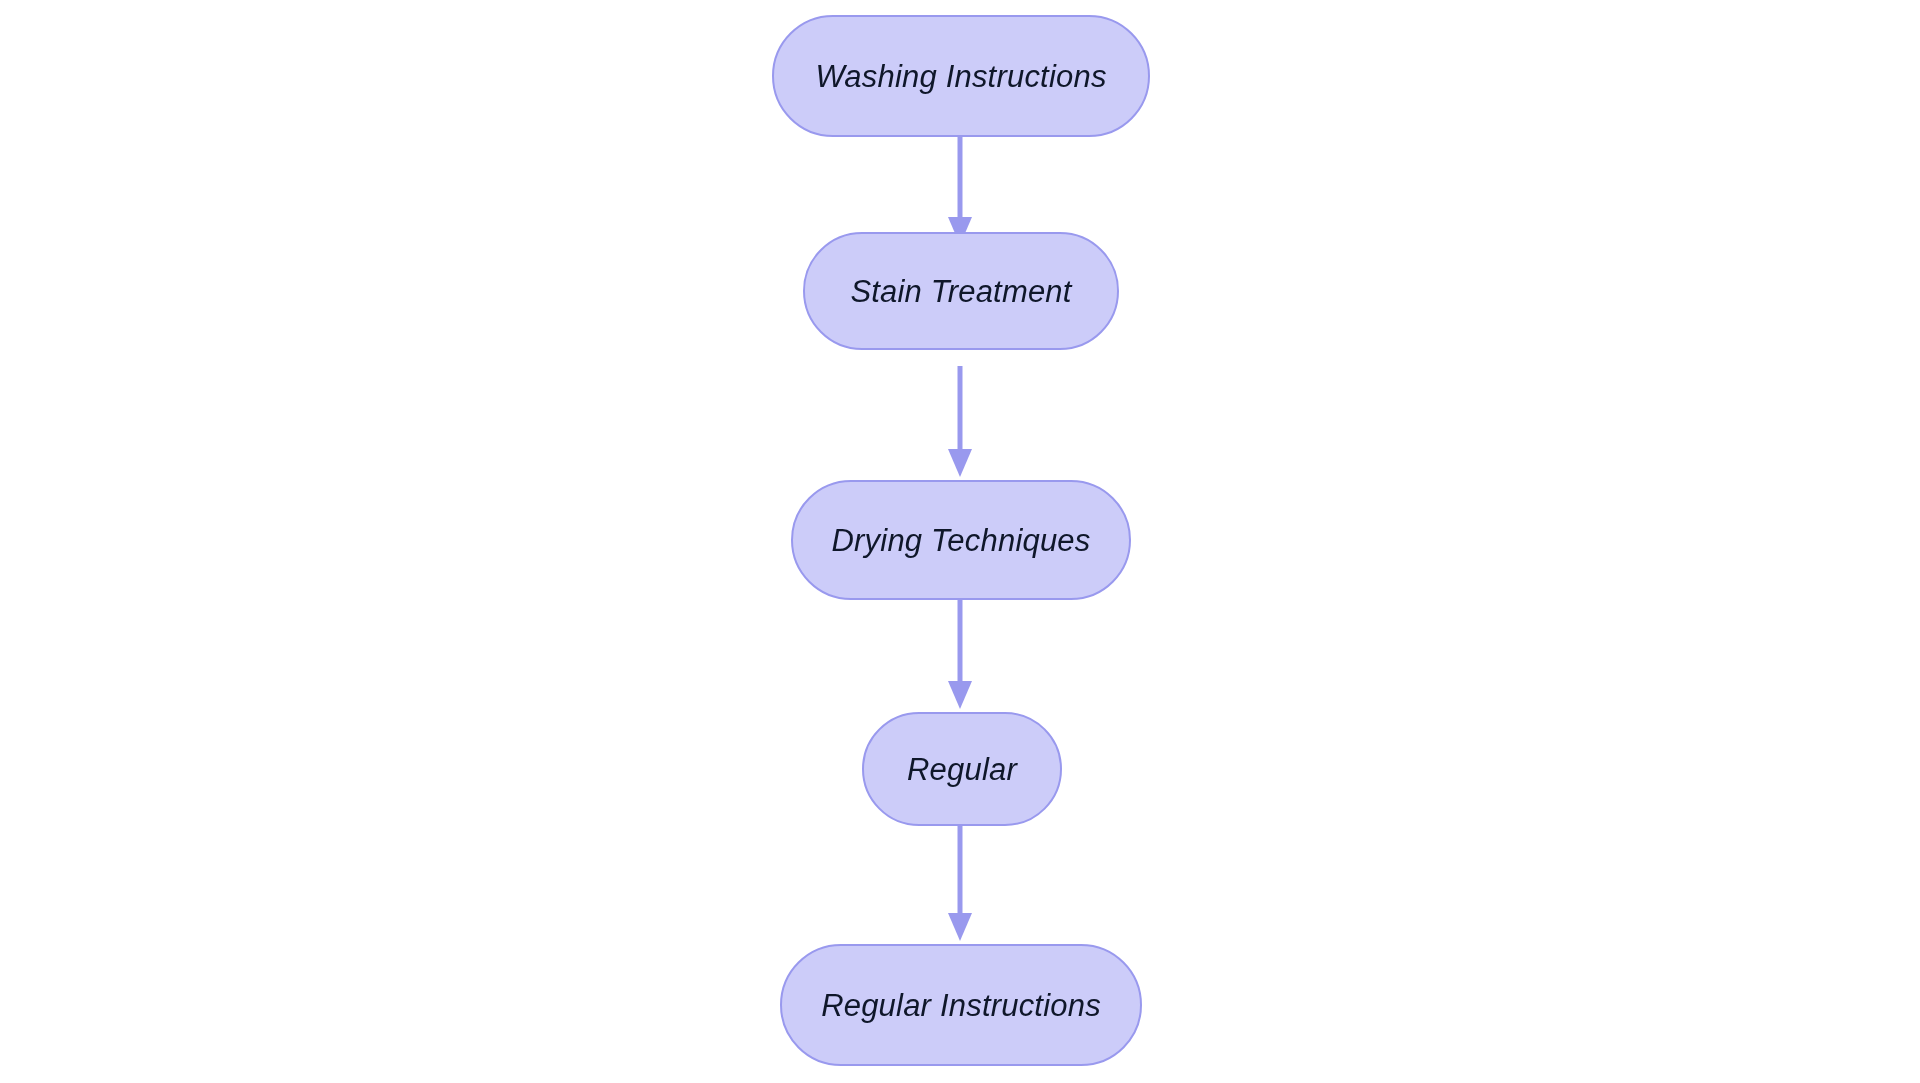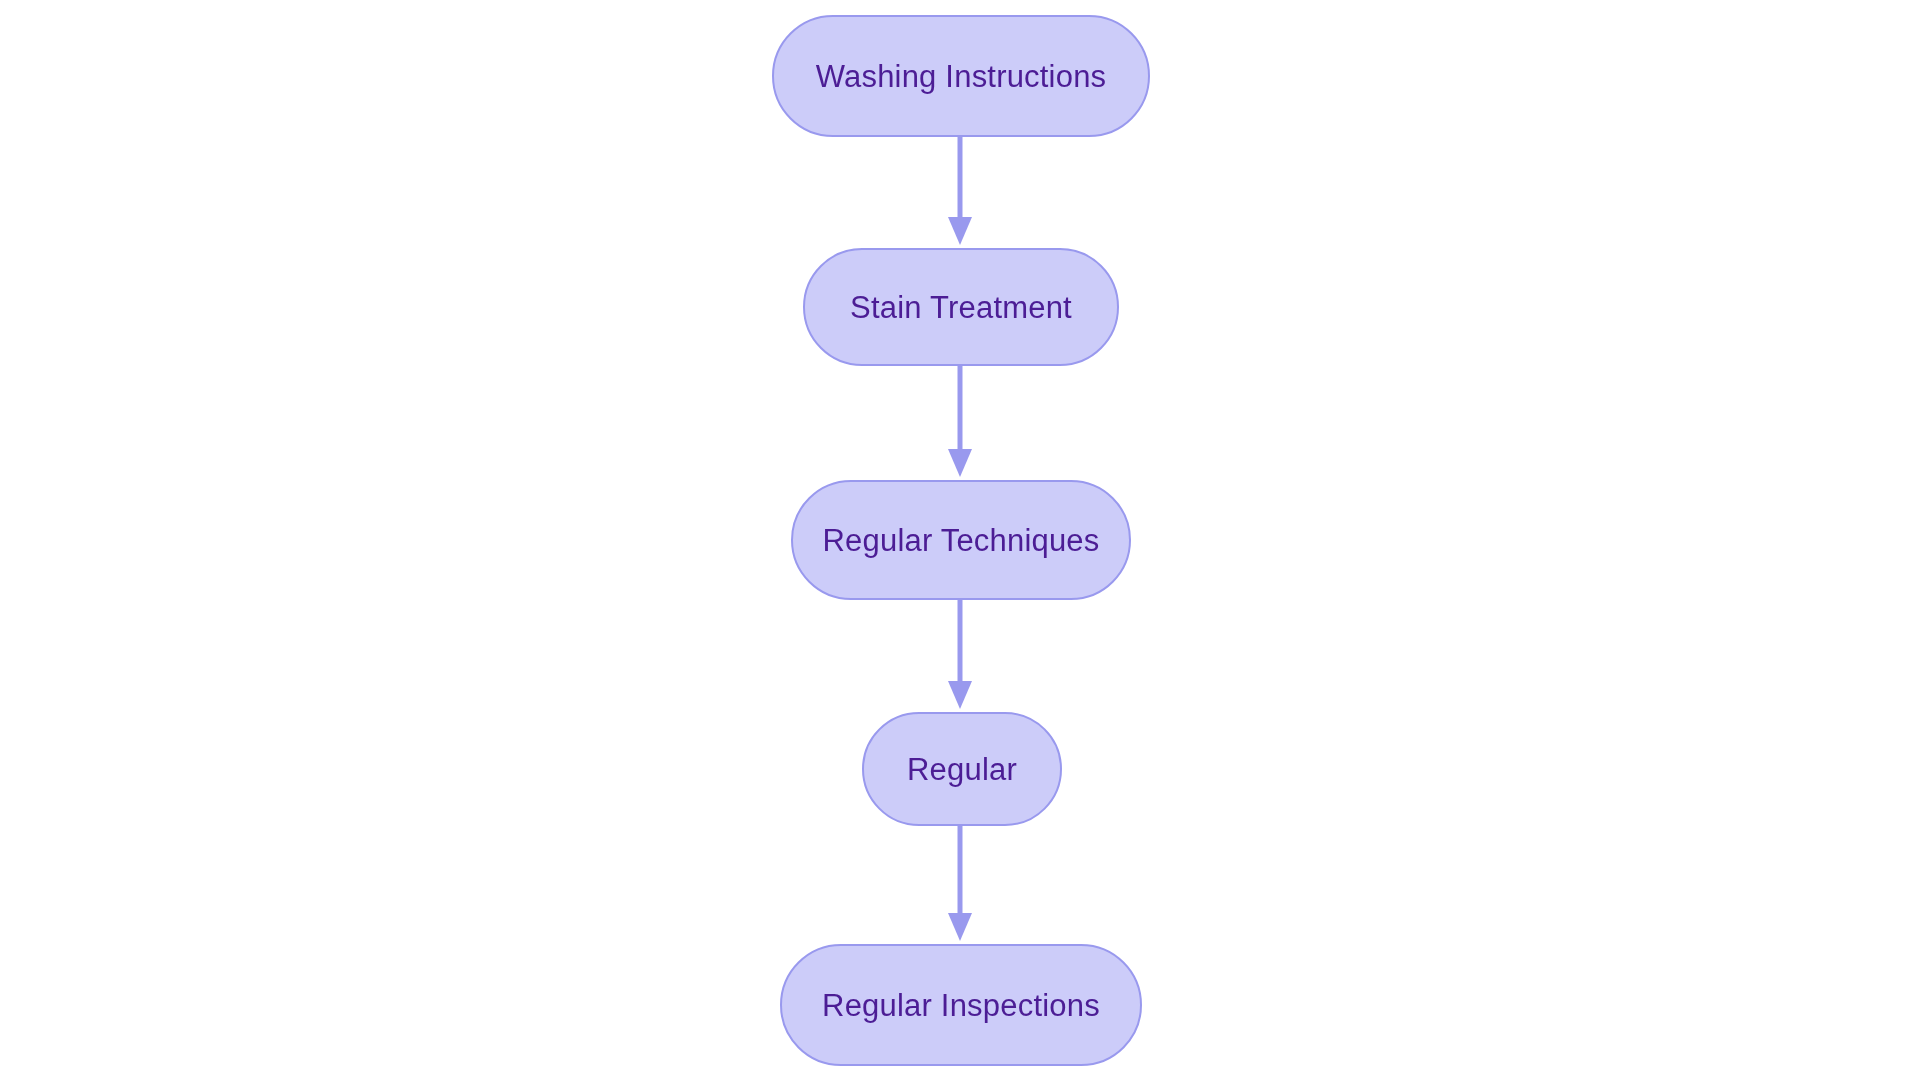--- a/index.html
+++ b/index.html
@@ -34,22 +34,23 @@
     font-size: 31px;
     font-weight: 400;
     letter-spacing: 0.2px;
     white-space: nowrap;
     font-family: "Liberation Sans", sans-serif;
   }
 
   .flow-node .node-label {
     display: block;
     line-height: 1;
-    color: #4c1d95;
+    color: #0f172a;
     padding: 0 10px;
+    font-style: italic;
   }
 
   .flow-edge {
     position: absolute;
   }
 
   .flow-edge svg {
     display: block;
     overflow: visible;
   }
@@ -84,29 +85,29 @@
     <svg width="12" height="118" viewBox="0 0 12 118" aria-hidden="true">
       <line x1="6" y1="0" x2="6" y2="91" stroke="#9999ee" stroke-width="5"></line>
       <polygon points="6,115 -6,87 18,87" fill="#9999ee"></polygon>
     </svg>
   </div>
 
   <div class="flow-node" style="left: 772px; top: 15px; width: 378px; height: 122px;">
     <span class="node-label">Washing Instructions</span>
   </div>
 
-  <div class="flow-node" style="left: 803px; top: 248px; width: 316px; height: 118px;">
+  <div class="flow-node" style="left: 803px; top: 232px; width: 316px; height: 118px;">
     <span class="node-label">Stain Treatment</span>
   </div>
 
   <div class="flow-node" style="left: 791px; top: 480px; width: 340px; height: 120px;">
-    <span class="node-label">Regular Techniques</span>
+    <span class="node-label">Drying Techniques</span>
   </div>
 
   <div class="flow-node" style="left: 862px; top: 712px; width: 200px; height: 114px;">
     <span class="node-label">Regular</span>
   </div>
 
   <div class="flow-node" style="left: 780px; top: 944px; width: 362px; height: 122px;">
-    <span class="node-label">Regular Inspections</span>
+    <span class="node-label">Regular Instructions</span>
   </div>
 
 </div>
 
 </body></html>

